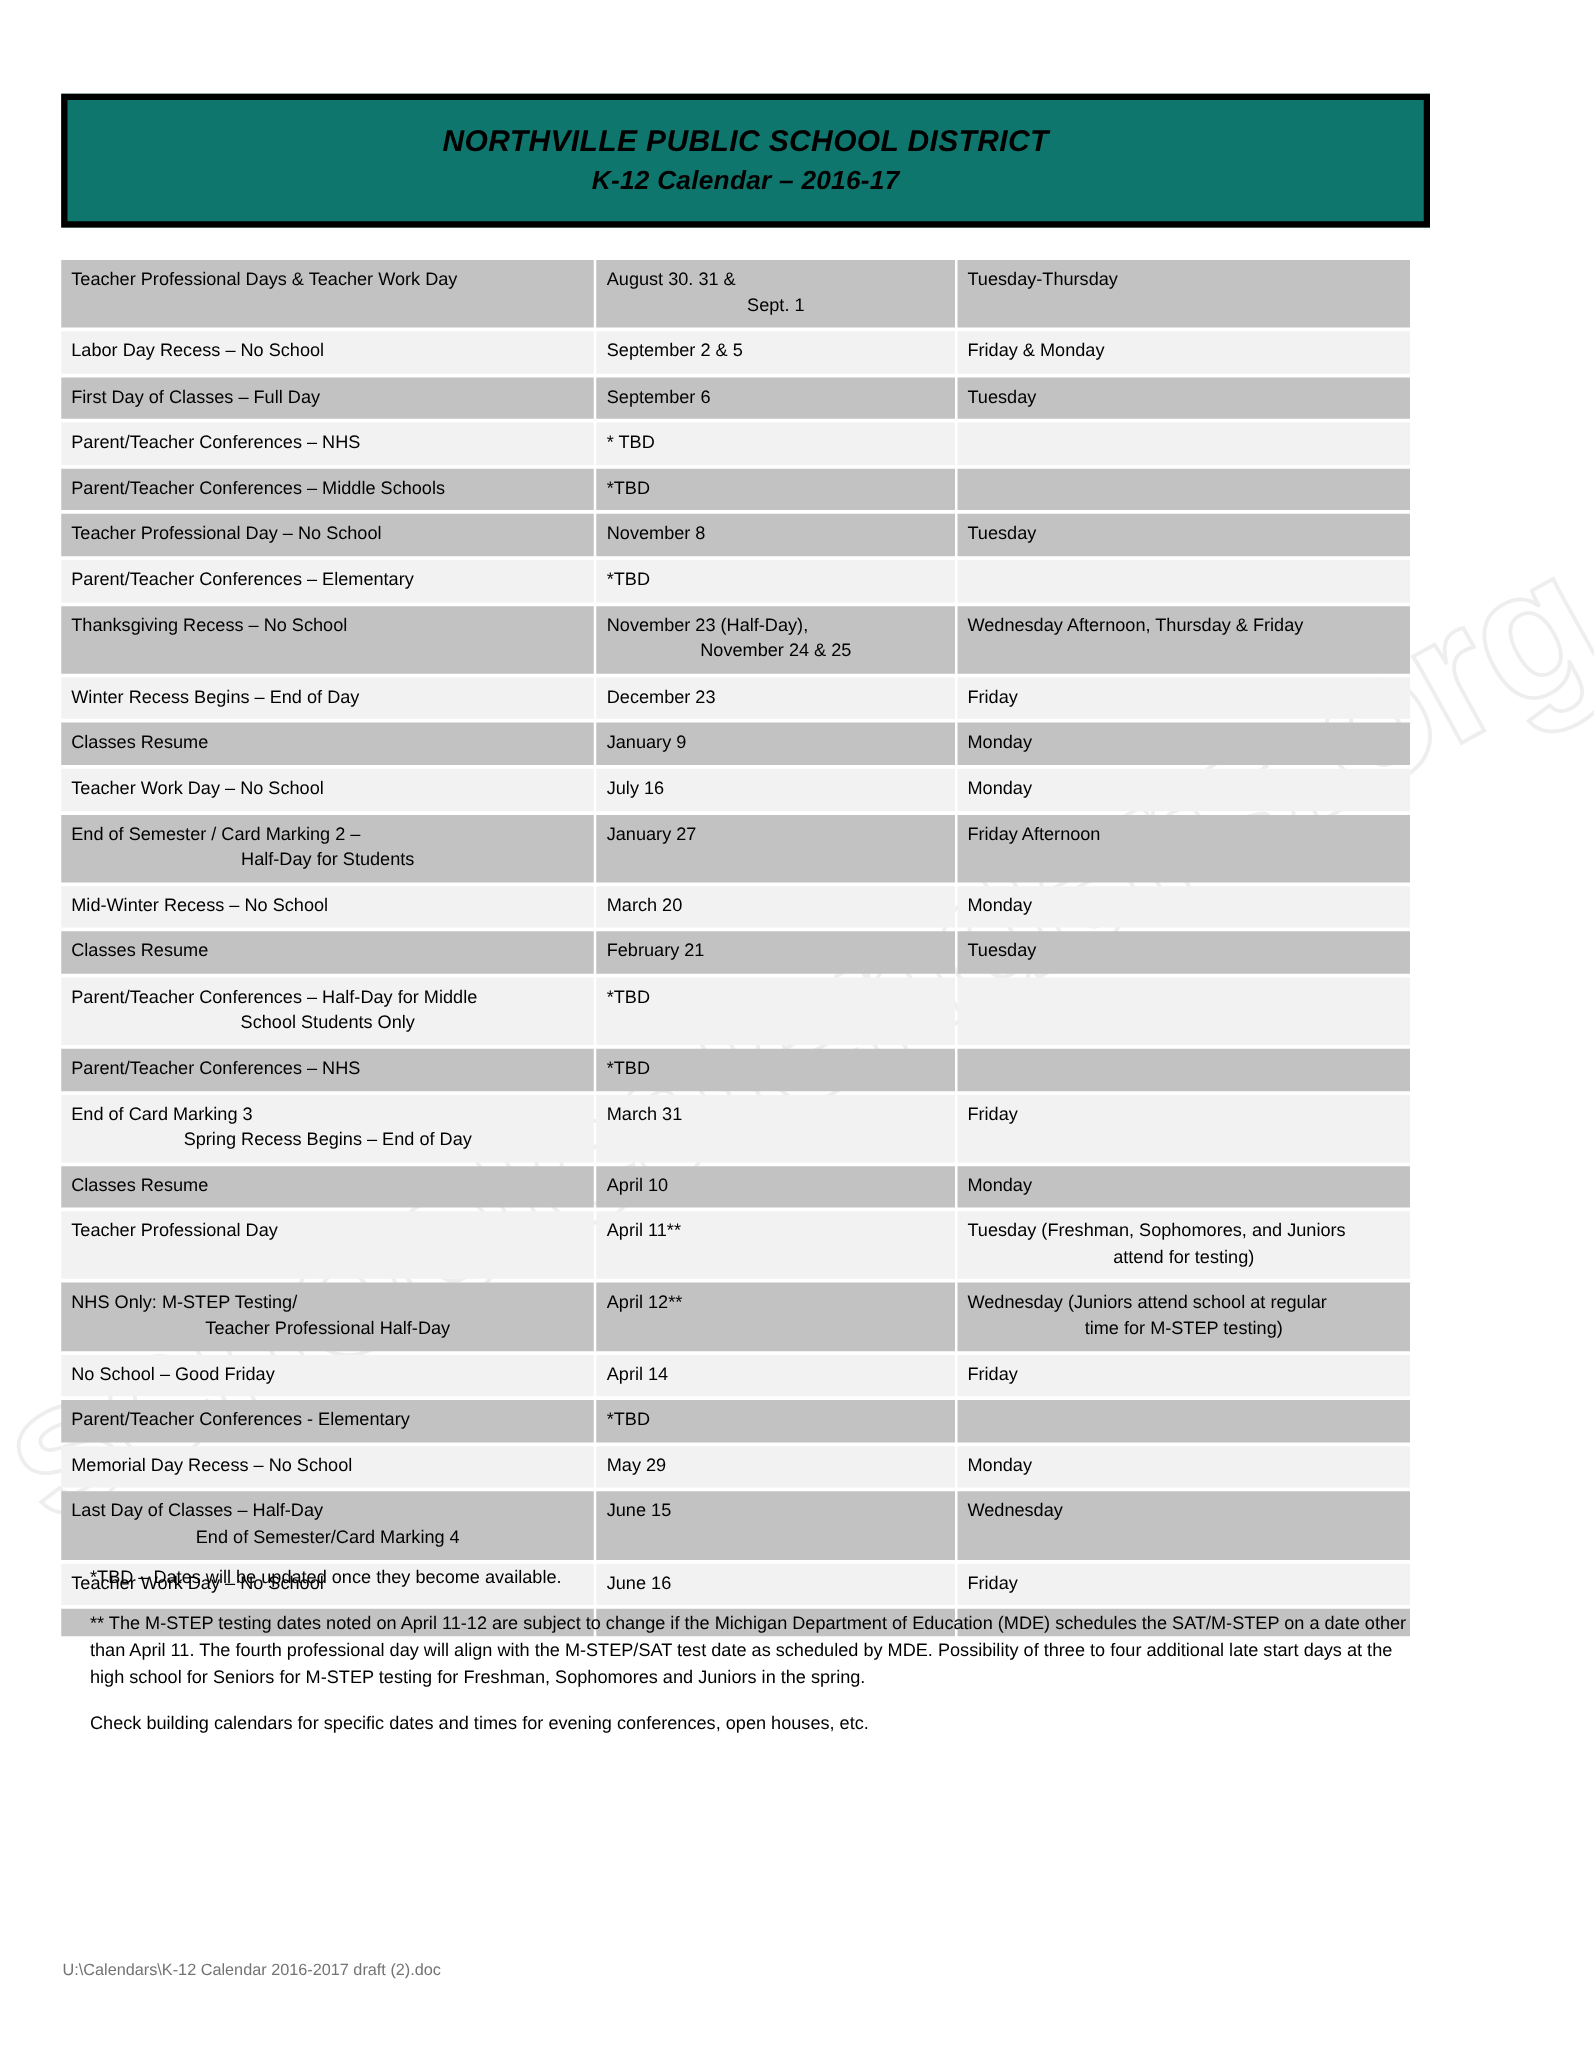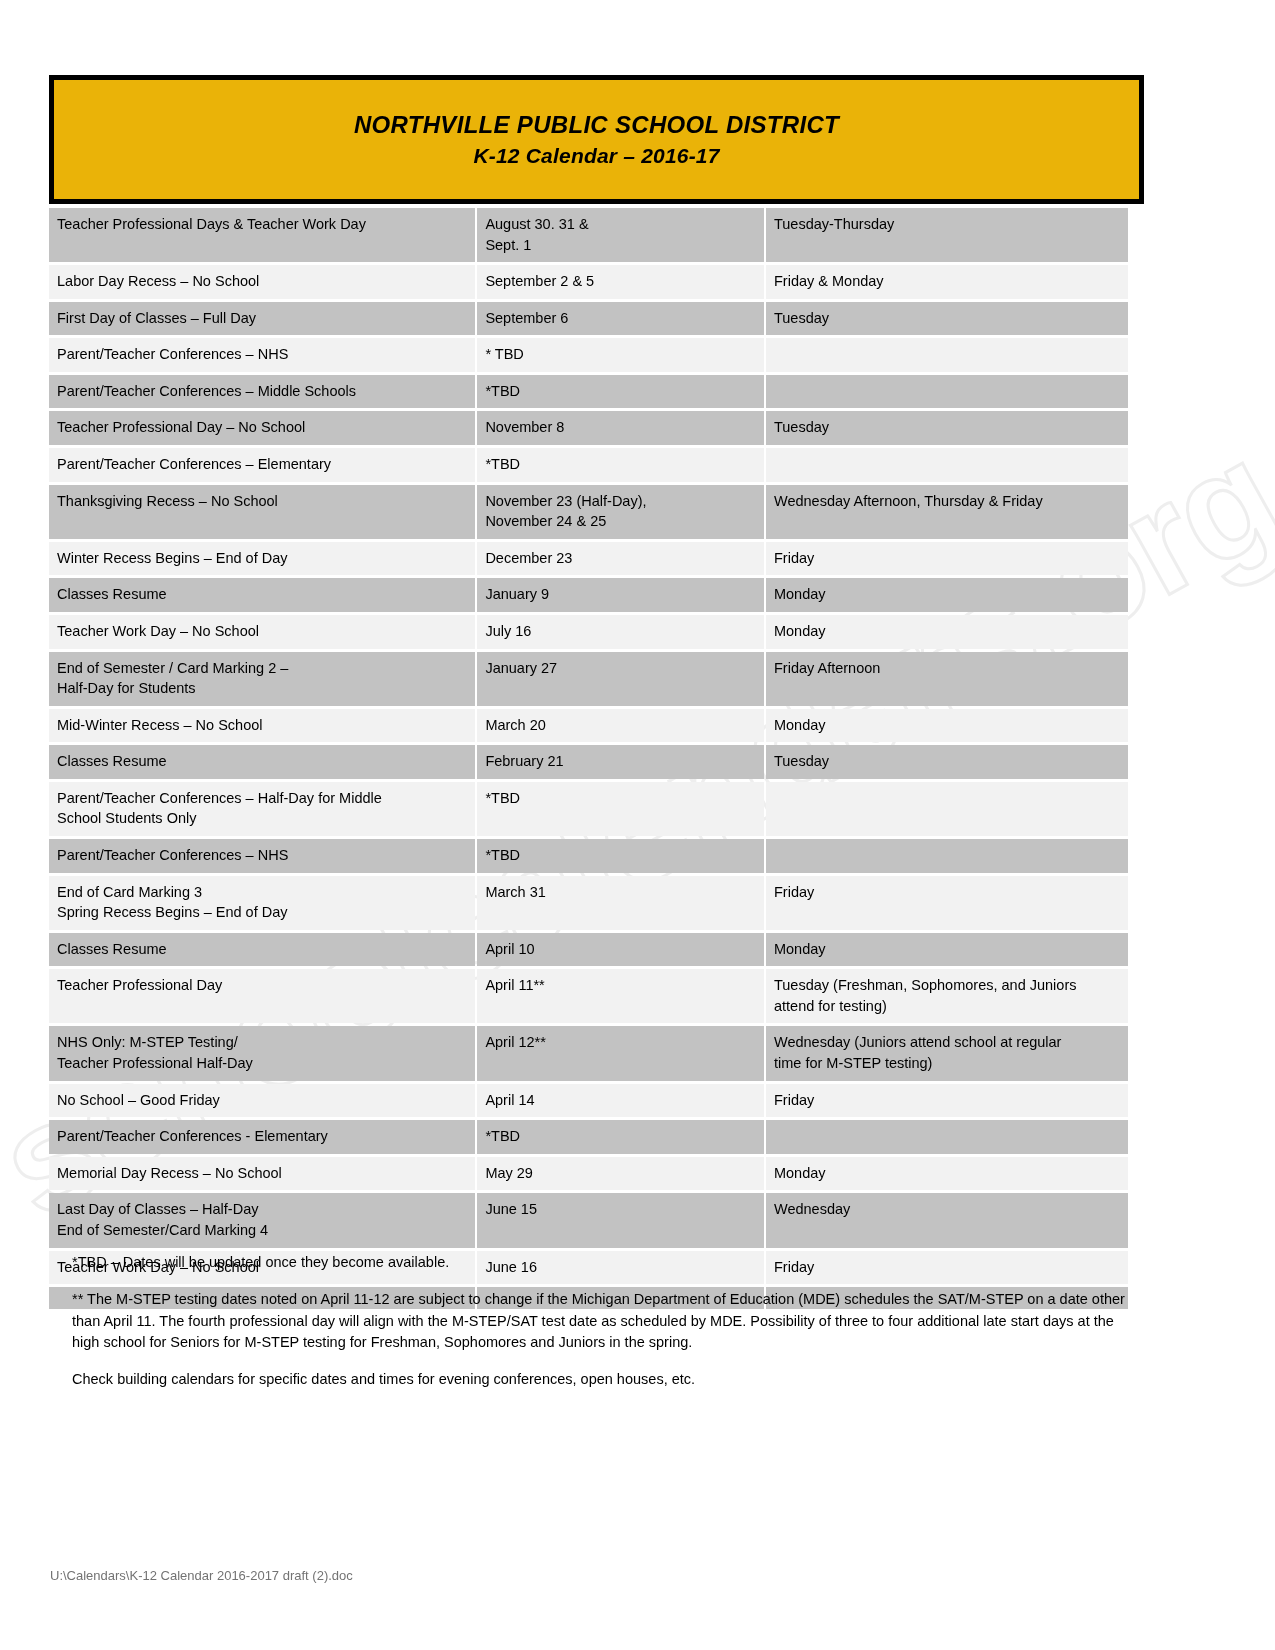--- a/index.html
+++ b/index.html
@@ -39,28 +39,28 @@
     pointer-events: none;
     user-select: none;
   }
 
   
   .title-box {
     position: absolute;
     left: 49px;
     top: 75px;
     width: 1095px;
-    height: 129px;
+    height: 107px;
     border: 5px solid #000000;
     box-sizing: border-box;
     display: flex;
     flex-direction: column;
     align-items: center;
     justify-content: center;
-    background: #eab308;
+    background: #0f766e;
     z-index: 2;
   }
   .title-line1 {
     font-size: 24px;
     font-weight: 700;
     font-style: italic;
     letter-spacing: 0.3px;
     line-height: 1.25;
   }
   .title-line2 {
@@ -89,21 +89,21 @@
     padding: 6px 8px 7px 8px;
     background: #c2c2c2;
   }
   .cal-table tr.alt td {
     background: #f2f2f2;
   }
   .col-event  { width: 424px; }
   .col-date   { width: 285px; }
   .col-day    { width: 360px; }
 
-  .cal-table td .l2 { display: block; }
+  .cal-table td .l2 { display: block; text-align: center; }
 
   tr.spacer td {
     height: 22px;
     padding: 0;
   }
 
   
   .notes {
     position: absolute;
     left: 72px;

